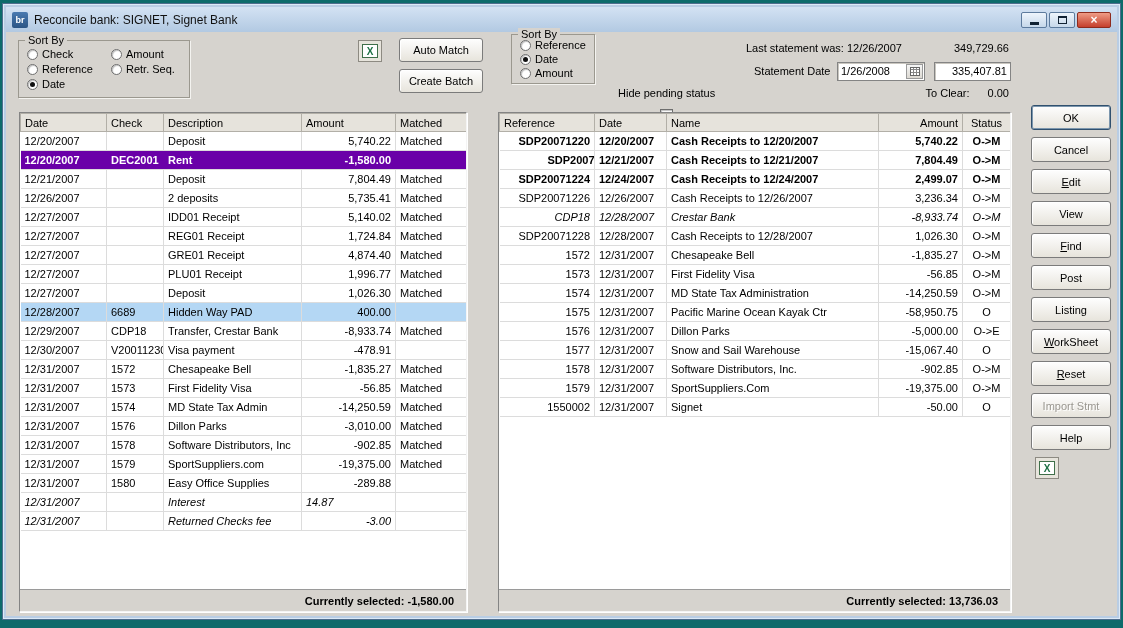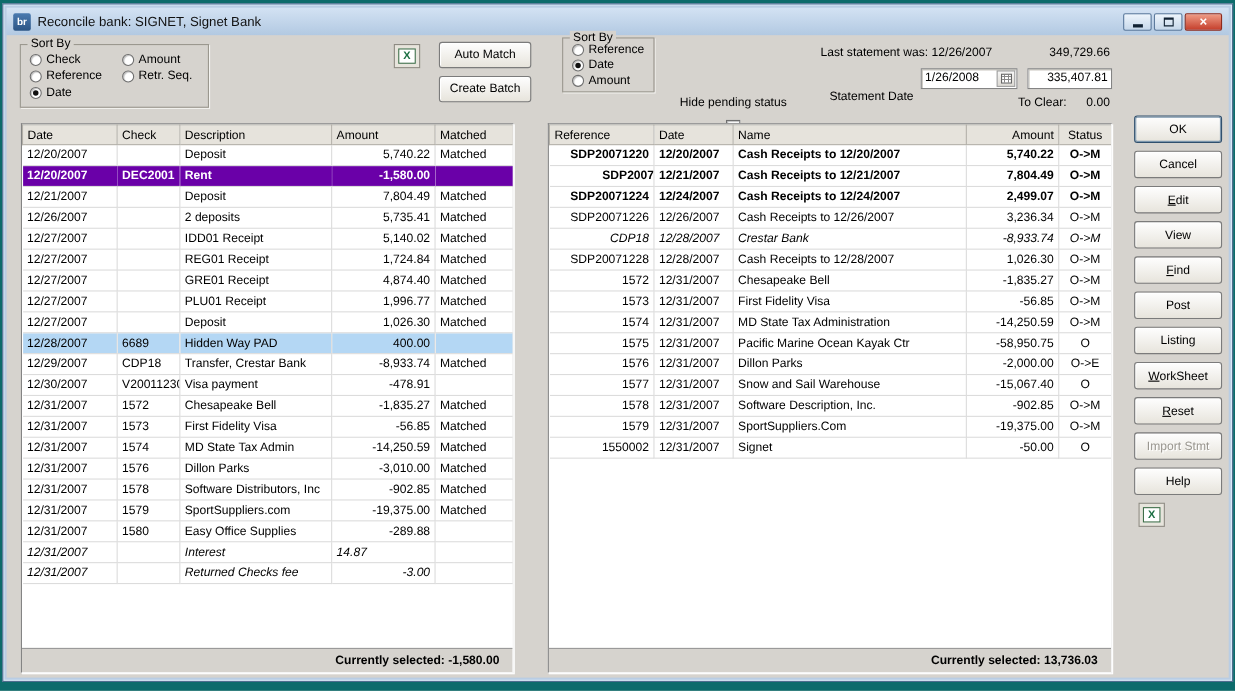--- a/index.html
+++ b/index.html
@@ -145,21 +145,21 @@
     </div>
 
     <div class="abs" style="left:740px; top:10px; right:108px; display:flex; justify-content:space-between;">
       <span class="stmt-label">
         <span>Last statement was:</span>
         <span>12/26/2007</span>
       </span>
       <span>349,729.66</span>
     </div>
 
-    <span class="abs stmt-label" style="left:748px; top:50px;">Statement Date</span>
+    <span class="abs stmt-label" style="left:748px; top:33px;">Statement Date</span>
     <div class="field" style="left:831px; top:30px; width:88px;">
       <span class="txt">1/26/2008</span>
       <span class="cal-btn">
           <span class="cal-glyph"></span>
         </span>
     </div>
     <div class="field num" style="left:928px; top:30px; width:77px;">
       <span class="txt">335,407.81</span>
     </div>
 
@@ -411,34 +411,34 @@
               <td style="text-align: right;">1575</td>
               <td style="text-align: left;">12/31/2007</td>
               <td style="text-align: left;">Pacific Marine Ocean Kayak Ctr</td>
               <td style="text-align: right;">-58,950.75</td>
               <td style="text-align: center;">O</td>
             </tr>
             <tr>
               <td style="text-align: right;">1576</td>
               <td style="text-align: left;">12/31/2007</td>
               <td style="text-align: left;">Dillon Parks</td>
-              <td style="text-align: right;">-2,000.00</td>
+              <td style="text-align: right;">-5,000.00</td>
               <td style="text-align: center;">O-&gt;E</td>
             </tr>
             <tr>
               <td style="text-align: right;">1577</td>
               <td style="text-align: left;">12/31/2007</td>
               <td style="text-align: left;">Snow and Sail Warehouse</td>
               <td style="text-align: right;">-15,067.40</td>
               <td style="text-align: center;">O</td>
             </tr>
             <tr>
               <td style="text-align: right;">1578</td>
               <td style="text-align: left;">12/31/2007</td>
-              <td style="text-align: left;">Software Description, Inc.</td>
+              <td style="text-align: left;">Software Distributors, Inc.</td>
               <td style="text-align: right;">-902.85</td>
               <td style="text-align: center;">O-&gt;M</td>
             </tr>
             <tr>
               <td style="text-align: right;">1579</td>
               <td style="text-align: left;">12/31/2007</td>
               <td style="text-align: left;">SportSuppliers.Com</td>
               <td style="text-align: right;">-19,375.00</td>
               <td style="text-align: center;">O-&gt;M</td>
             </tr>

